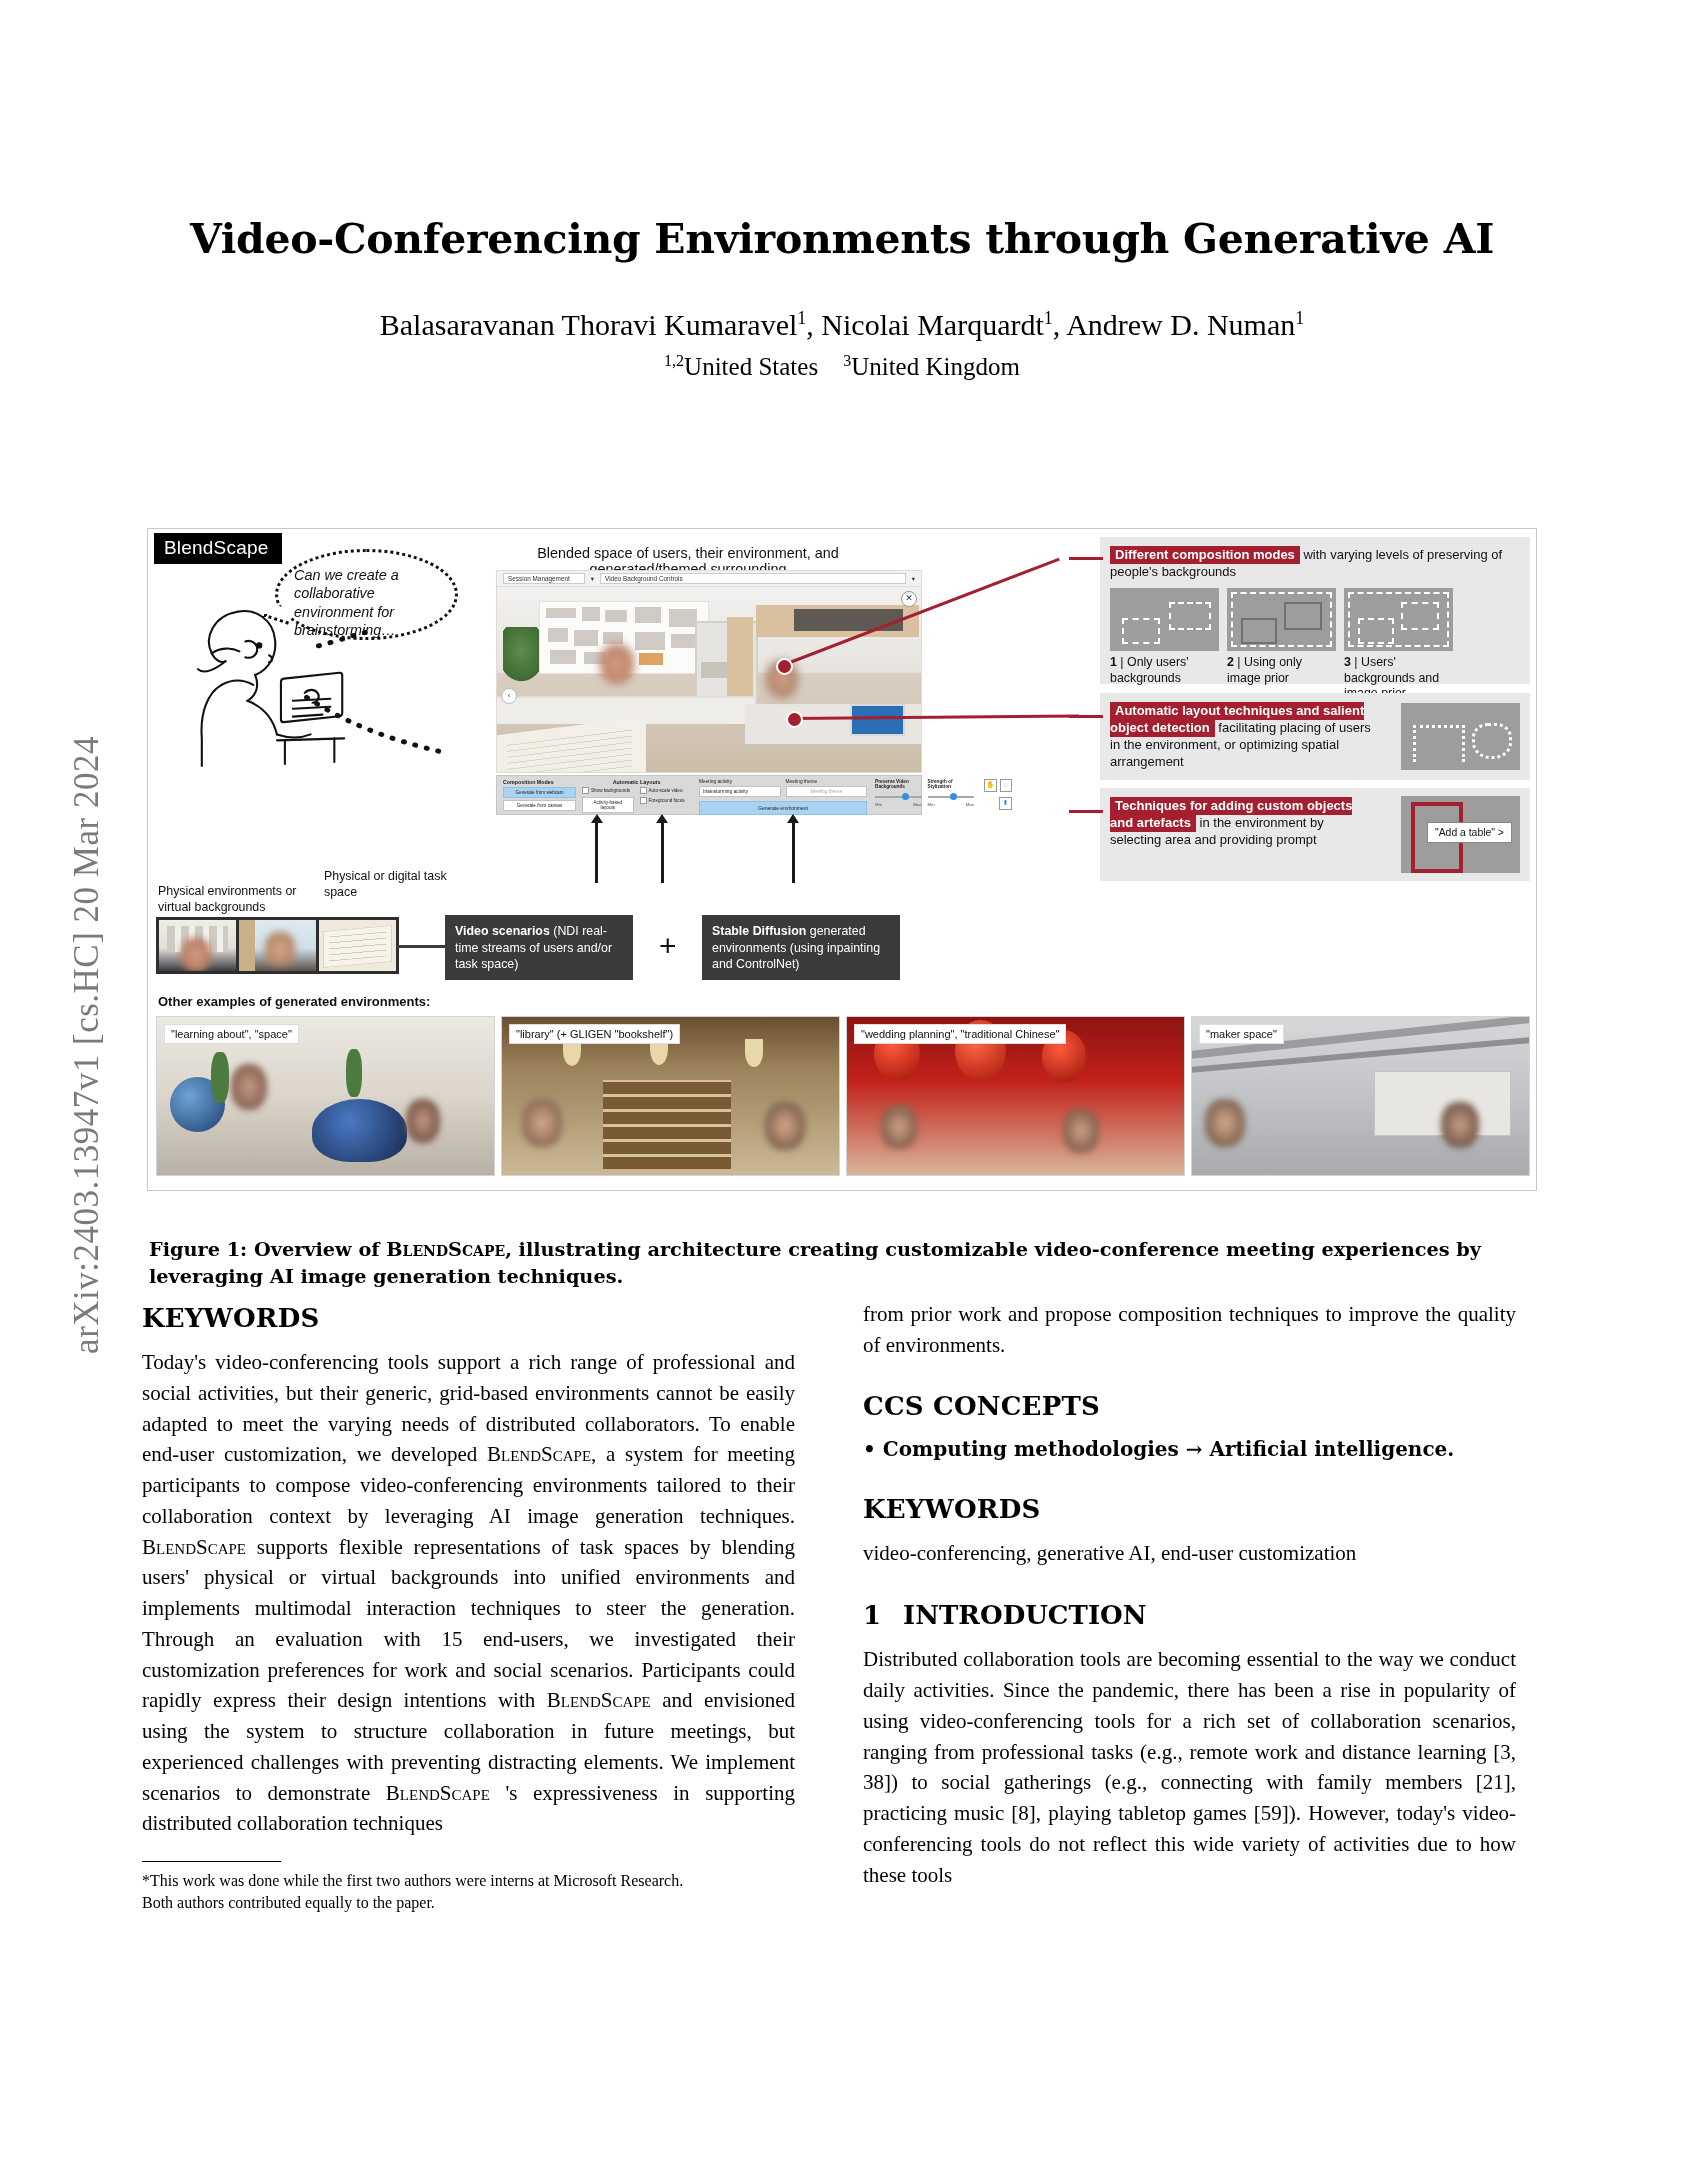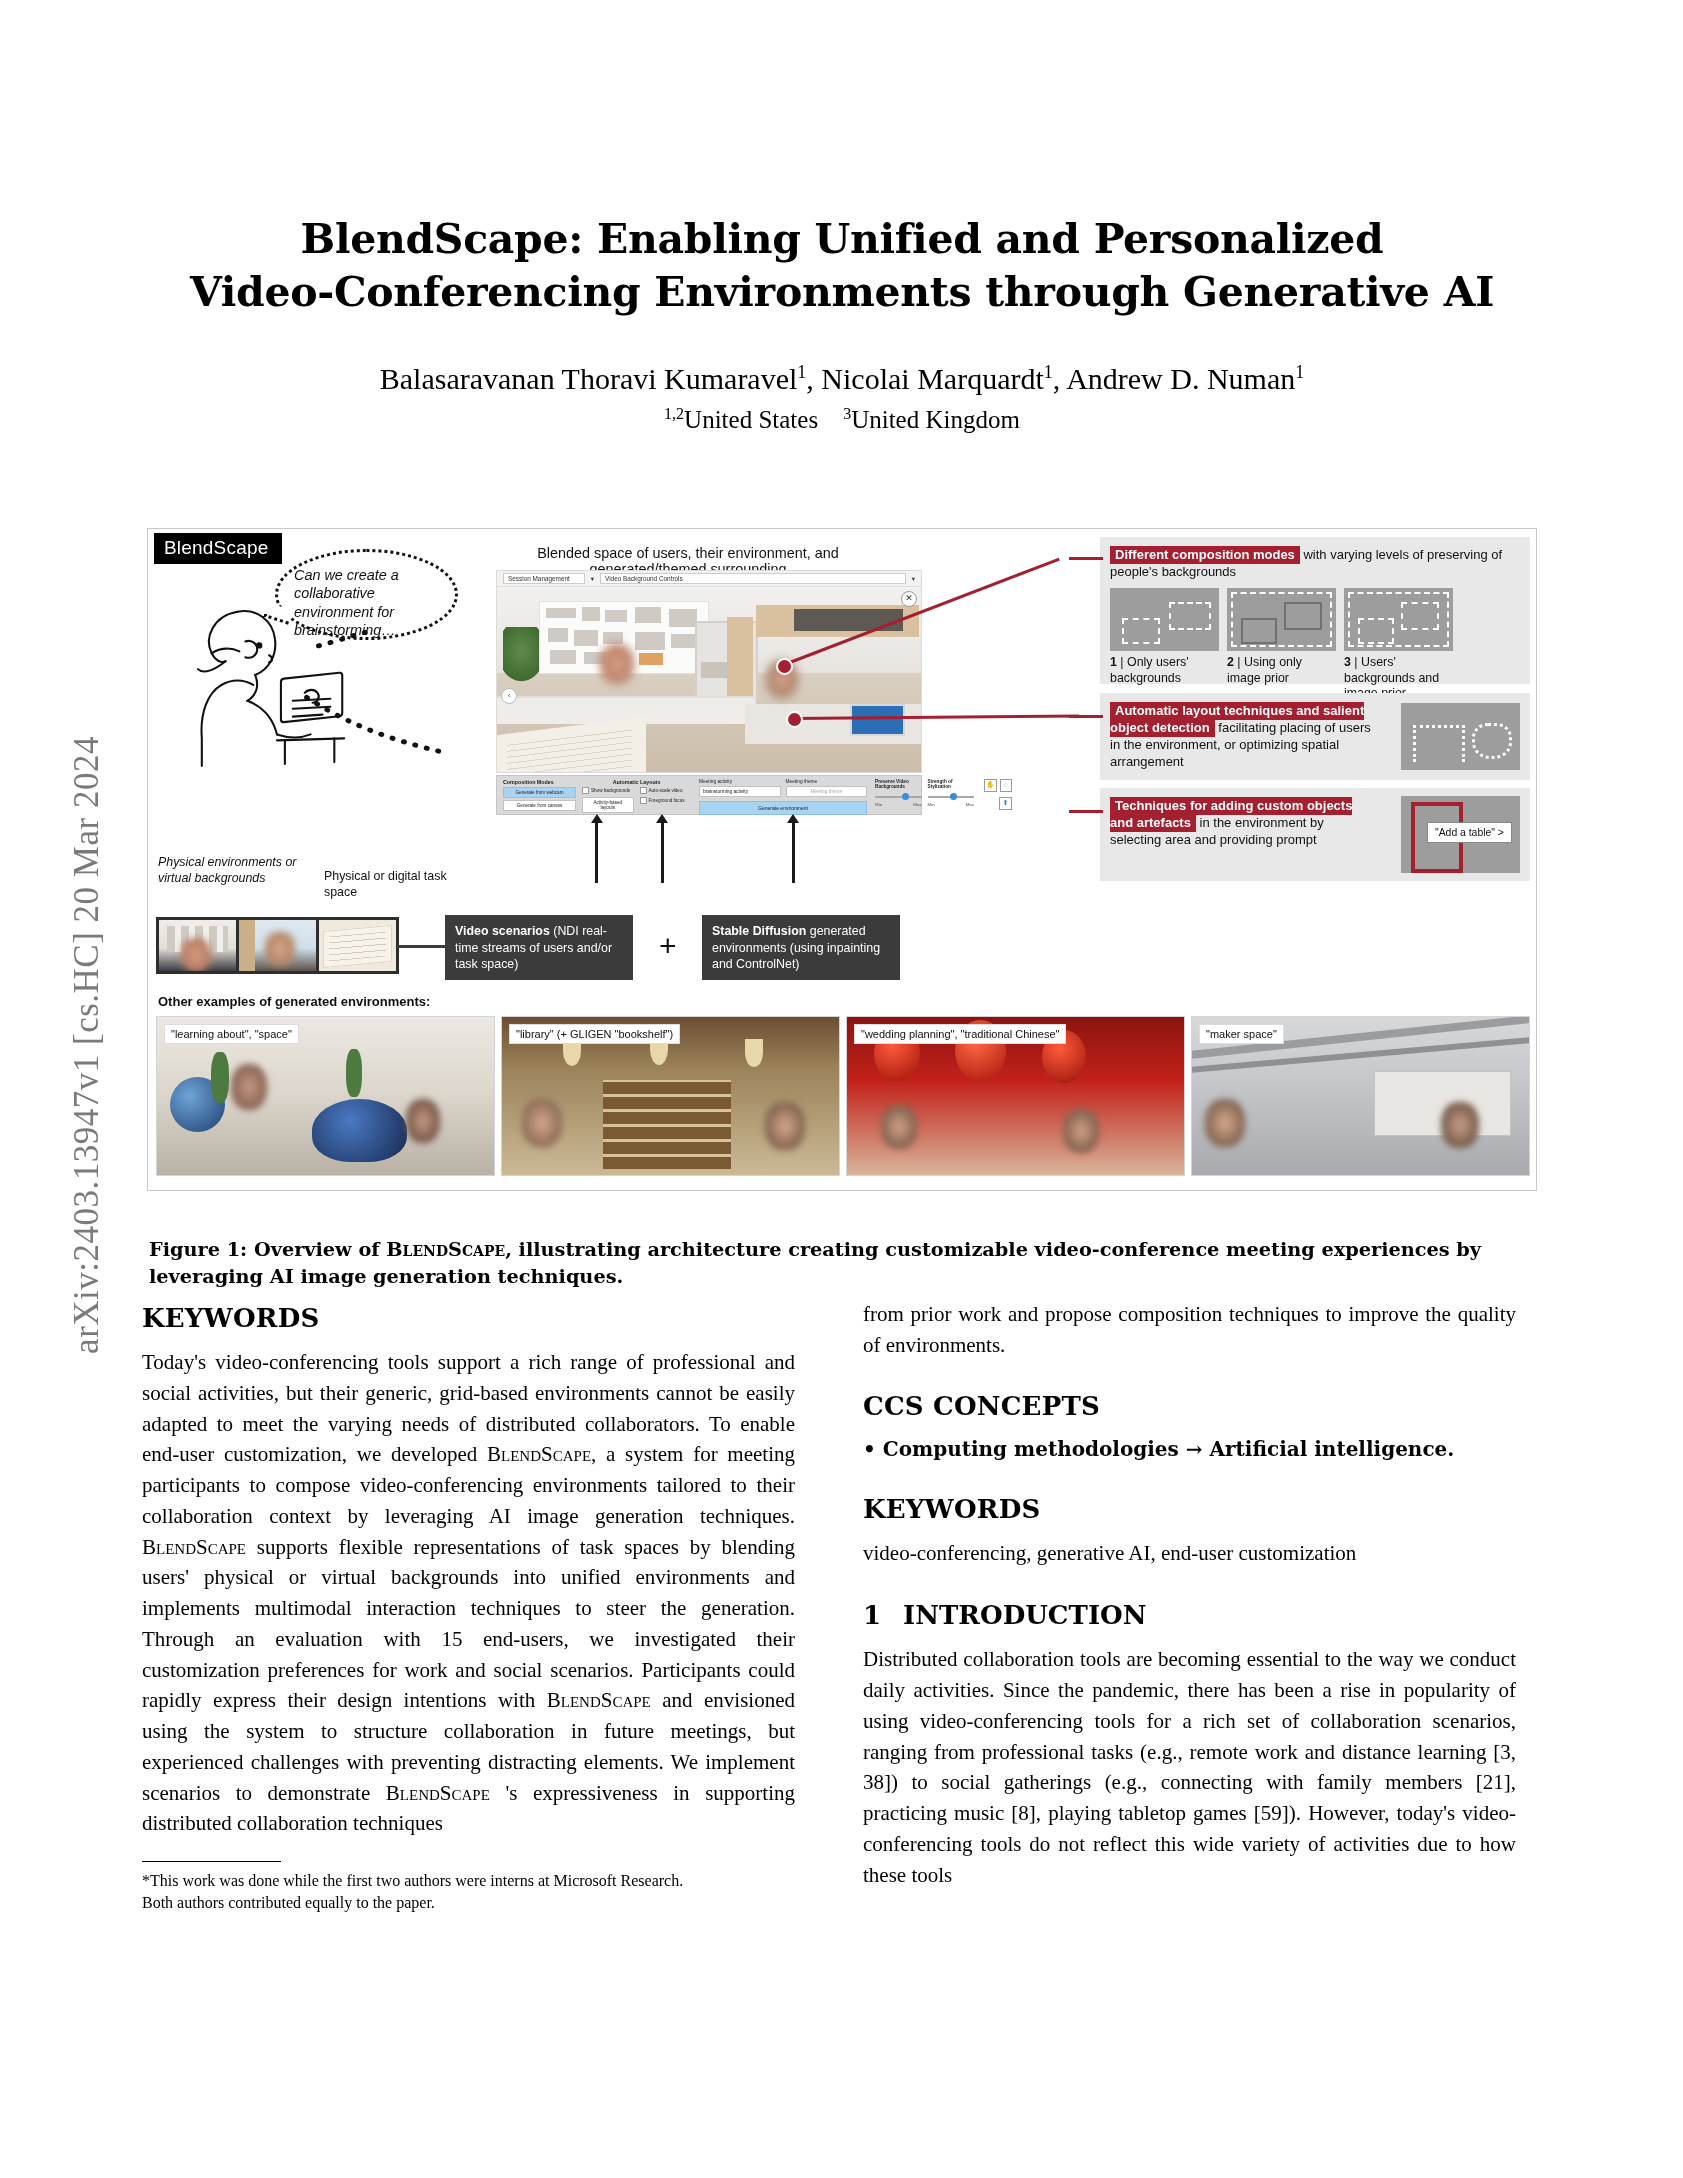--- a/index.html
+++ b/index.html
@@ -202,21 +202,20 @@
 </style>
 </head>
 <body>
 
 <div class="page">
 
   <div class="arxiv-stamp">arXiv:2403.13947v1  [cs.HC]  20 Mar 2024</div>
 
   <div class="title-block">
     <div class="paper-title">
-      <div>BlendScape: Enabling Unified and Personalized</div>
       <div>Video-Conferencing Environments through Generative AI</div>
     </div>
     <div class="authors">
       <div>
         <span>Balasaravanan Thoravi Kumaravel</span><sup>1</sup>,
         <span>Nicolai Marquardt</span><sup>1</sup>,
         <span>Andrew D. Numan</span><sup>1</sup>
       </div>
       <div class="affil">
         <sup>1,2</sup><span>United States</span>&nbsp;&nbsp;&nbsp;
@@ -382,21 +381,21 @@
       </div>
     </div>
 
     <div class="arrow-v" style="left:447px;top:293px;height:61px;"></div>
     <div class="arrow-head" style="left:443px;top:285px;"></div>
     <div class="arrow-v" style="left:513px;top:293px;height:61px;"></div>
     <div class="arrow-head" style="left:508px;top:285px;"></div>
     <div class="arrow-v" style="left:644px;top:293px;height:61px;"></div>
     <div class="arrow-head" style="left:639px;top:285px;"></div>
 
-    <div class="small-lbl" style="left:10px;top:325px;width:149px;font-style:italic;">Physical environments or virtual backgrounds</div>
+    <div class="small-lbl" style="left:10px;top:354px;width:149px;">Physical environments or virtual backgrounds</div>
     <div class="small-lbl" style="left:176px;top:339px;width:129px;">Physical or digital task space</div>
 
     <div class="thumbstrip" style="left:8px;top:388px;">
       <div class="thumb" style="background:linear-gradient(180deg,#f0eee9 0%,#e4e0d8 55%,#3a3a42 100%);">
         <div style="position:absolute;left:8px;top:6px;width:61px;height:26px;background:repeating-linear-gradient(90deg,#cfcac2 0 8px,#f1efe9 8px 14px);"></div>
         <div style="position:absolute;left:22px;top:18px;width:30px;height:34px;border-radius:45%;background:radial-gradient(ellipse,#d79f85 0%,#b4785f 70%,#2f2f37 100%);filter:blur(3.5px);"></div>
       </div>
       <div class="thumb" style="background:linear-gradient(180deg,#dfe9ef 0%,#cfe0ea 55%,#5b5148 100%);">
         <div style="position:absolute;left:0;top:0;width:16px;height:51px;background:#c9b089;"></div>
         <div style="position:absolute;left:26px;top:12px;width:30px;height:34px;border-radius:45%;background:radial-gradient(ellipse,#dba98c 0%,#b0805f 70%,#574f45 100%);filter:blur(3.5px);"></div>

